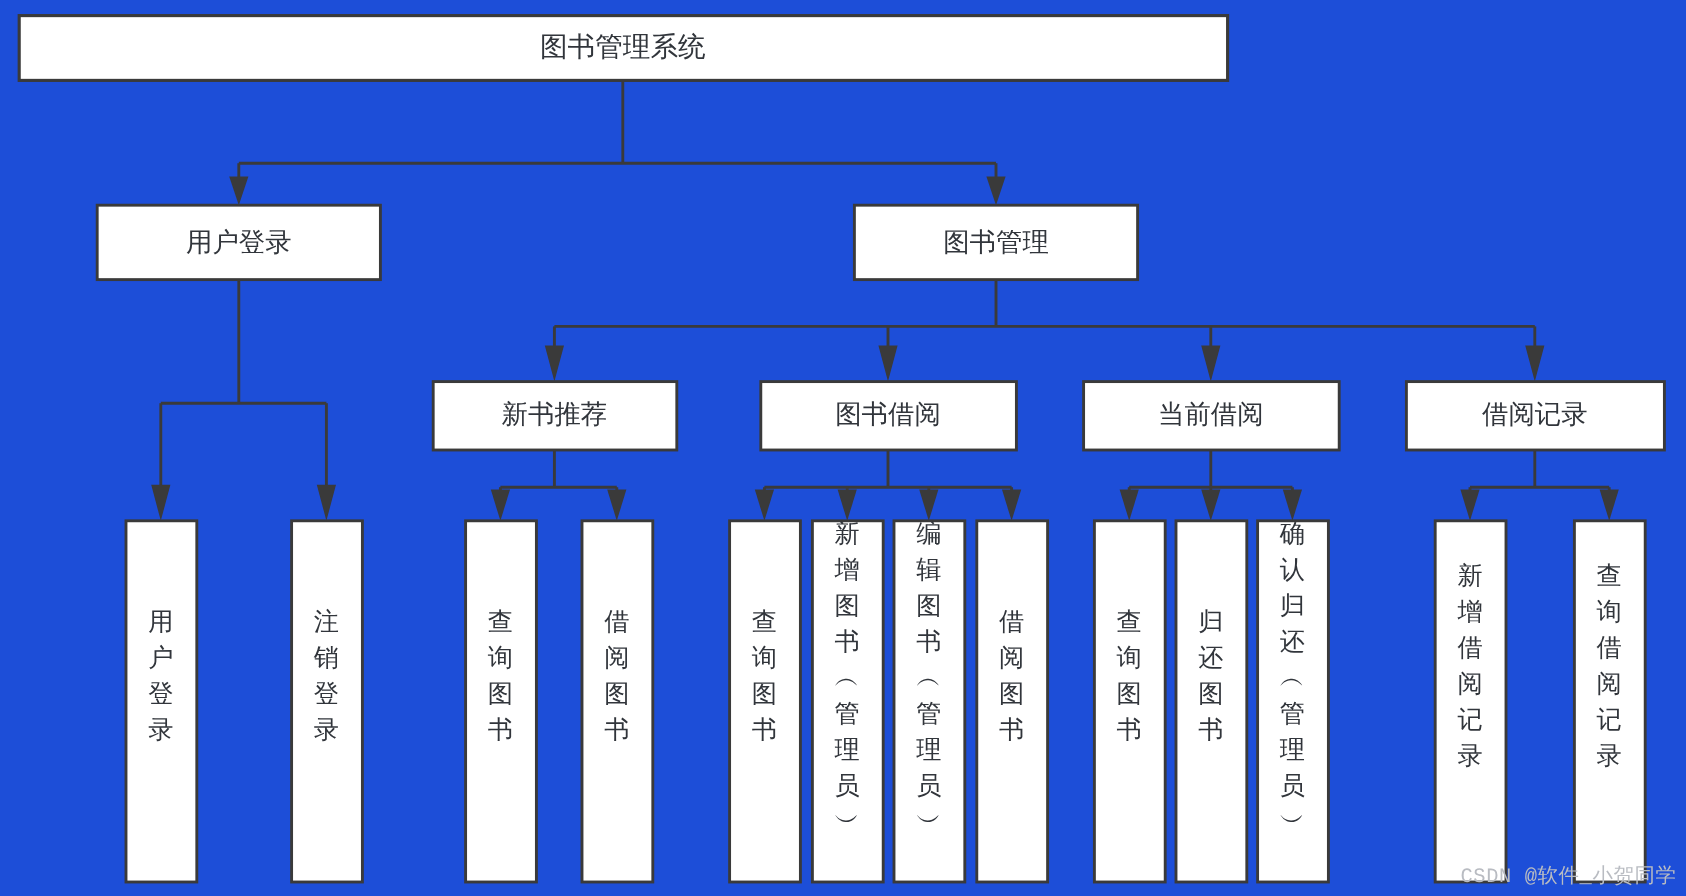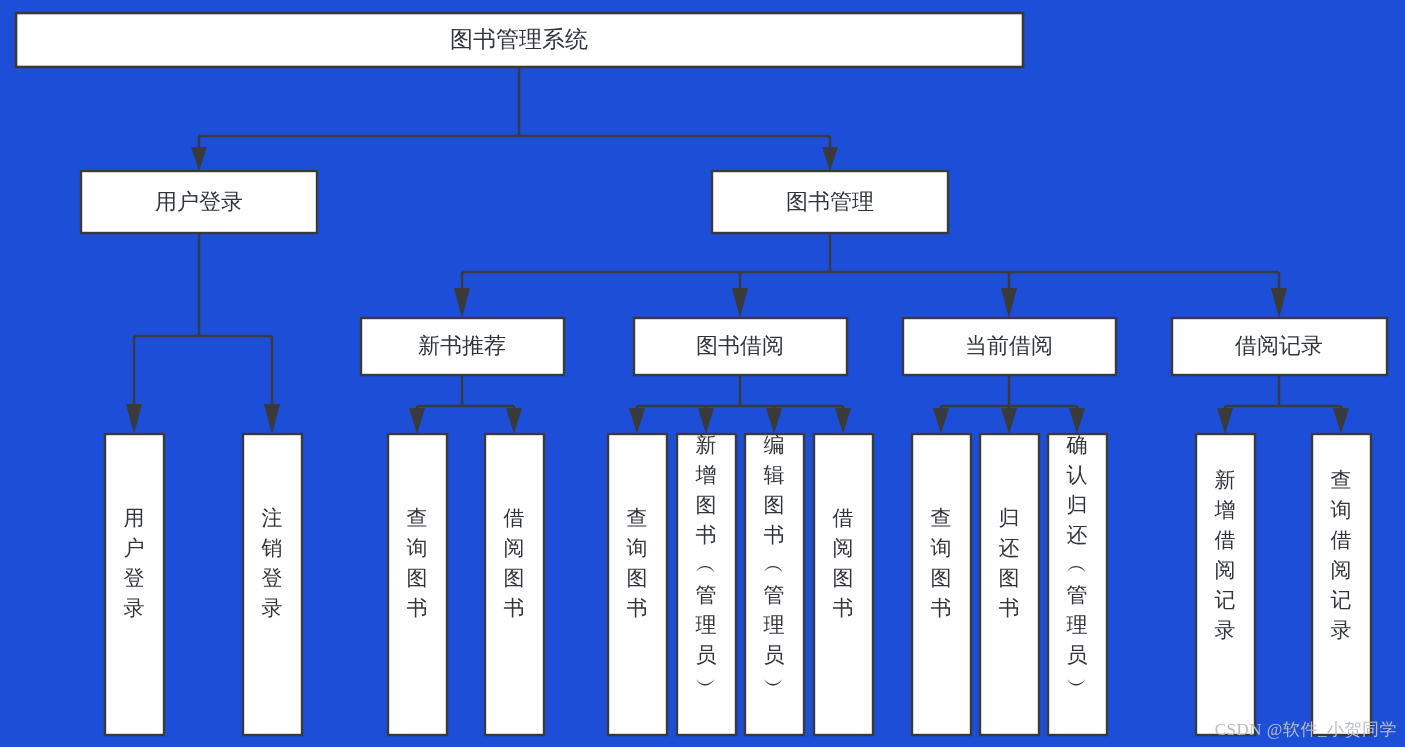--- a/index.html
+++ b/index.html
@@ -57,21 +57,21 @@
   .vlabel {
     fill: #31353b;
     font-family: "Liberation Sans", "DejaVu Sans", sans-serif;
     font-size: 21px;
     text-anchor: middle;
   }
   .watermark {
     position: absolute;
     right: 8px;
     bottom: 6px;
-    font-family: Liberation Serif, serif;
+    font-family: Liberation Mono, monospace;
     font-size: 17px;
     color: #b9bcc2;
     letter-spacing: 0.5px;
     white-space: nowrap;
     user-select: none;
     margin-left: 12px;
   }
 </style>
 </head>
 <body>

